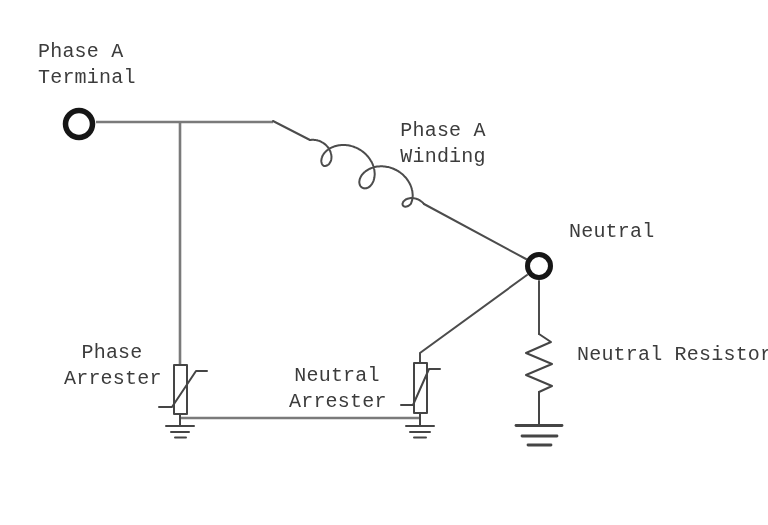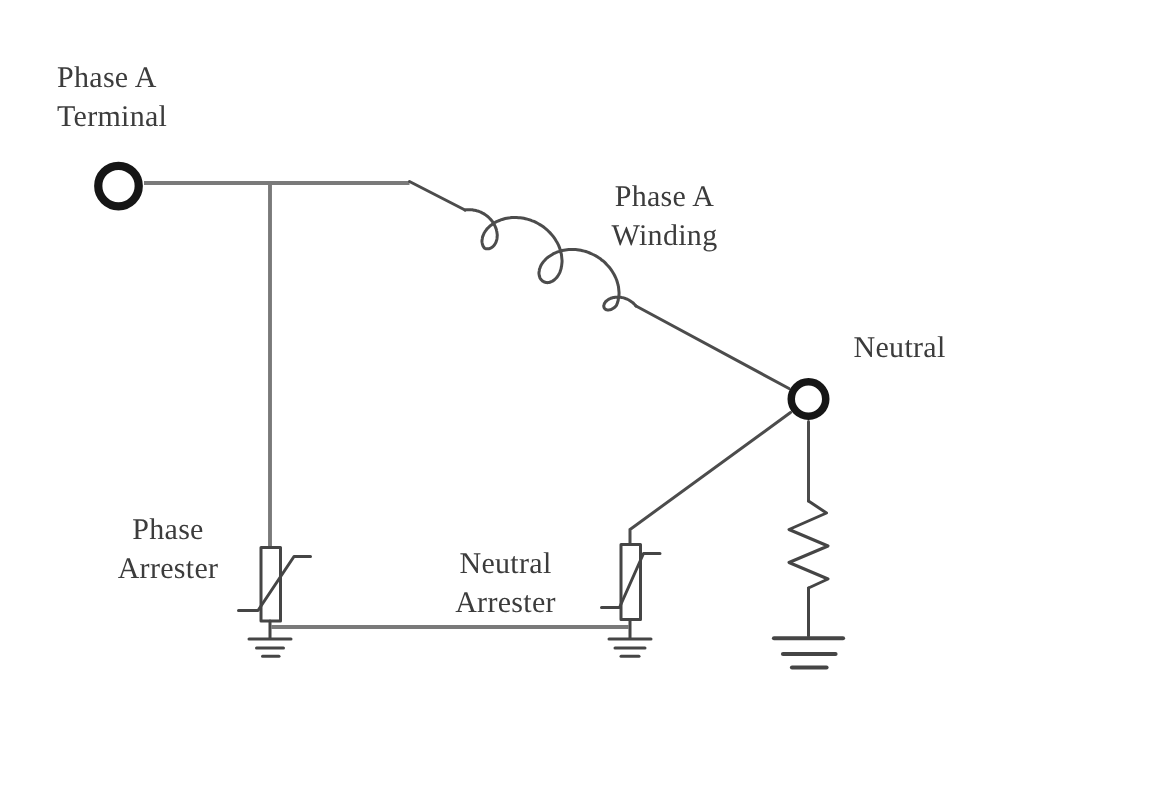--- a/index.html
+++ b/index.html
@@ -2,21 +2,21 @@
 <html><head>
 <meta charset="utf-8">
 <style>
   html, body { margin: 0; padding: 0; background: #ffffff; }
   #stage {
     position: relative;
     width: 768px;
     height: 525px;
     background: #ffffff;
     overflow: hidden;
-    font-family: Liberation Serif, serif;
+    font-family: Liberation Mono, monospace;
   }
   #schematic-svg { position: absolute; left: 0; top: 0; }
   .label {
     position: absolute;
     font-size: 20px;
     line-height: 26px;
     color: #3c3c3c;
     white-space: pre-line;
     letter-spacing: 0.2px;
   }
@@ -88,20 +88,21 @@
   </svg>
 
   <div class="label" style="left:38px; top:39px; width:120px;">Phase A
 Terminal</div>
 
   <div class="label center" style="left:395px; top:118px; width:96px;">Phase A
 Winding</div>
 
   <div class="label" style="left:569px; top:219px; width:100px;">Neutral</div>
 
+  <div class="label" style="left:577px; top:342px; width:180px; white-space:nowrap;">Neutral Resistor</div>
 
   <div class="label center" style="left:64px; top:340px; width:96px;">Phase
 Arrester</div>
 
   <div class="label center" style="left:289px; top:363px; width:96px;">Neutral
 Arrester</div>
 
 </div>
 
 </body></html>

